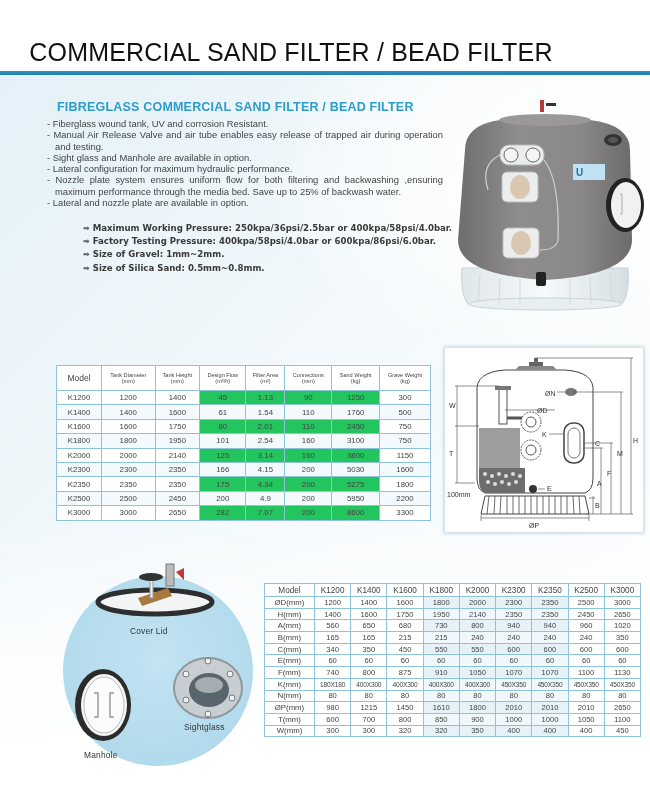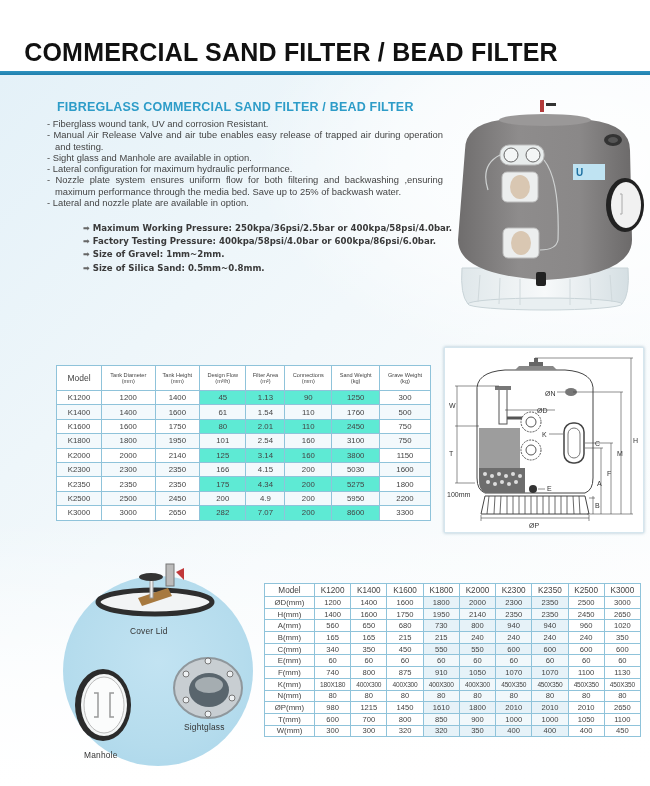--- a/index.html
+++ b/index.html
@@ -19,21 +19,21 @@
     background: radial-gradient(ellipse at 80% 30%, rgba(255,255,255,0.95) 0%, rgba(255,255,255,0.6) 40%, rgba(255,255,255,0) 70%);
   }
   .bg-swoosh2 {
     position: absolute; left: 0; top: 520px; width: 650px; height: 266px;
     background: linear-gradient(180deg, rgba(255,255,255,0) 0%, rgba(255,255,255,0.8) 60%, #fff 100%);
   }
   .title {
     position: absolute; left: 0; top: 38px; width: 582px;
     text-align: center;
     font-family: "Liberation Sans", sans-serif;
-    font-weight: bold; font-size: 25px; letter-spacing: 0.2px;
+    font-weight: normal; font-size: 25px; letter-spacing: 0.2px;
     color: #111;
   }
   .title-rule {
     position: absolute; left: 0; top: 71px; width: 650px; height: 4px;
     background: linear-gradient(180deg, #2f93c0, #1f7fad);
   }
   .subtitle {
     position: absolute; left: 57px; top: 100px;
     font-family: "Liberation Sans", sans-serif;
     font-weight: bold; font-size: 12.5px; color: #2d9cc8; letter-spacing: 0.2px;
@@ -66,21 +66,21 @@
     font-family: "Liberation Sans", sans-serif;
   }
   .tech-table th, .tech-table td {
     border: 1px solid #8fc3da;
     text-align: center; color: #444; font-weight: normal;
   }
   .tech-table th { font-size: 5.6px; line-height: 6px; height: 25px; padding: 1px; }
   .tech-table th.model-h { font-size: 8.5px; }
   .tech-table td { font-size: 7.8px; height: 14.4px; }
   .tech-table tr:nth-child(even) td { background: #f3f9fc; }
-  .tech-table tr td.shade { background: #5eead4; }
+  .tech-table tr td.shade { background: #22c55e; }
 
   .diagram-box {
     position: absolute; left: 444px; top: 347px; width: 200px; height: 186px;
     background: #fff;
     box-shadow: 0 0 3px rgba(120,160,180,0.6);
     border: 1px solid #d6e6ee;
   }
   .diagram-box svg { position: absolute; left: 0; top: 0; }
 
   .product-img { position: absolute; left: 440px; top: 90px; width: 210px; height: 230px; }

